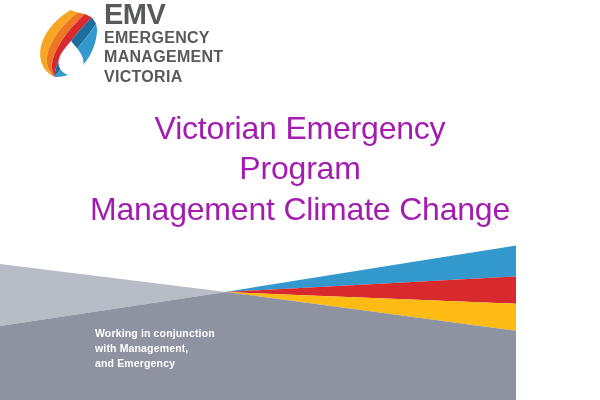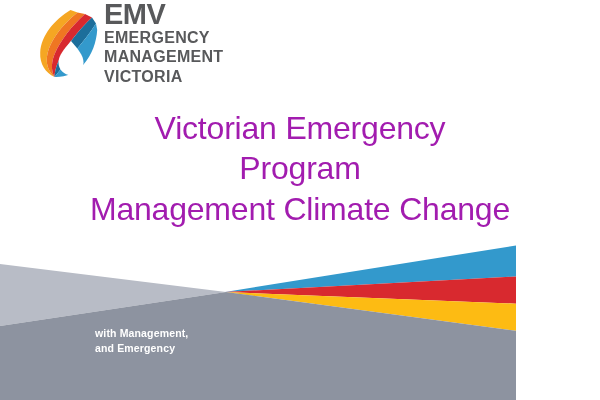--- a/index.html
+++ b/index.html
@@ -135,17 +135,18 @@
     </div>
   </div>
 
   <div id="title">
     <div>Victorian Emergency</div>
     <div>Program</div>
     <div>Management Climate Change</div>
   </div>
 
   <div id="tagline">
+    <div>Working in conjunction</div>
     <div>with Management,</div>
     <div>and Emergency</div>
   </div>
 
 </div>
 
 </body></html>

